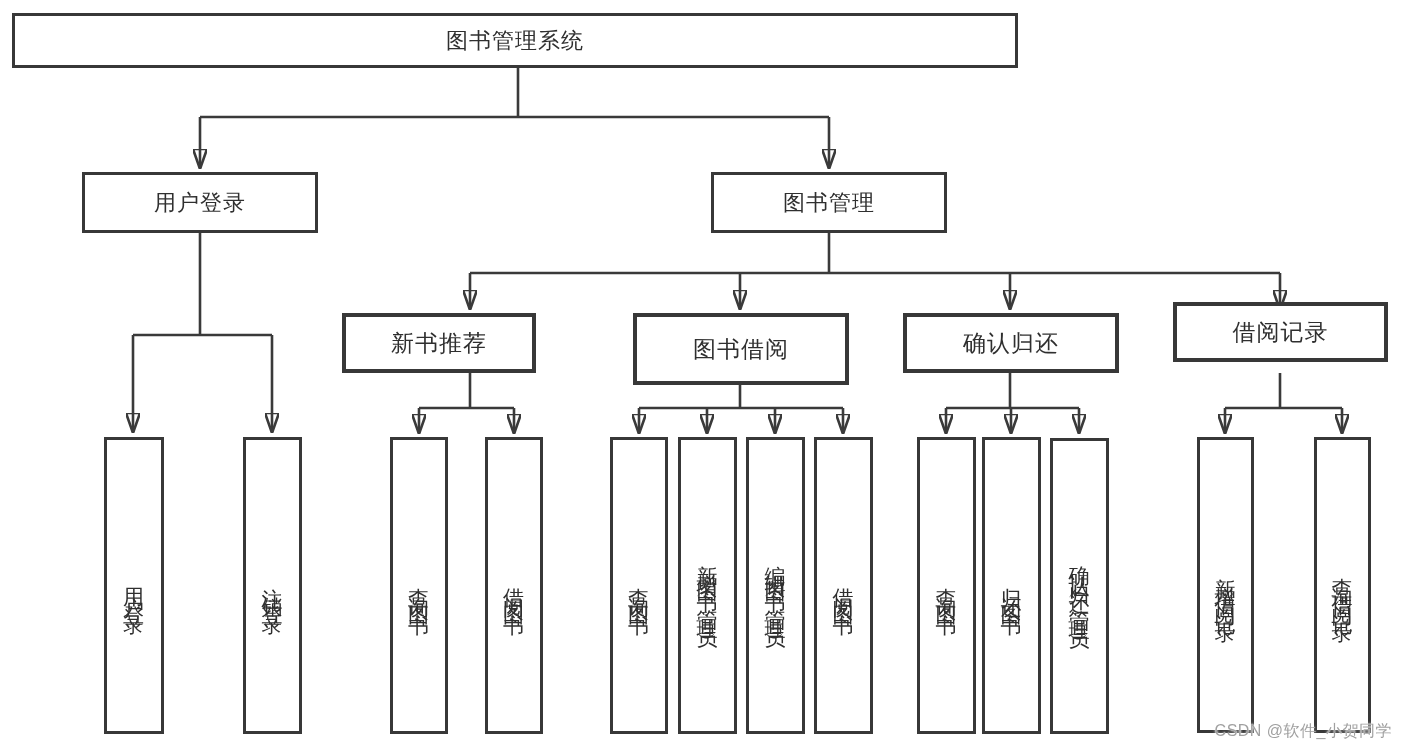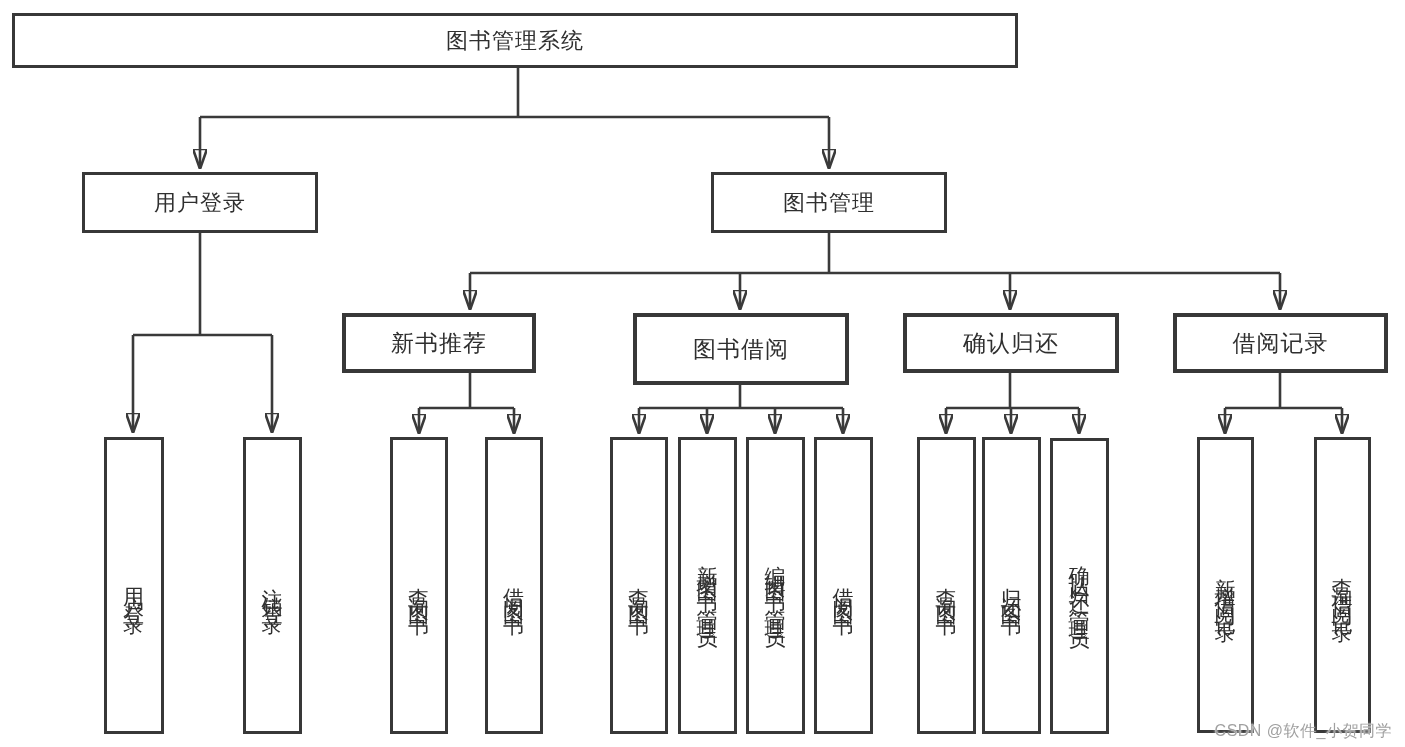--- a/index.html
+++ b/index.html
@@ -137,21 +137,21 @@
   </svg>
 
   <div class="node hnode root" style="left:12px; top:13px; width:1006px; height:55px;">图书管理系统</div>
 
   <div class="node hnode" style="left:82px; top:172px; width:236px; height:61px;">用户登录</div>
   <div class="node hnode" style="left:711px; top:172px; width:236px; height:61px;">图书管理</div>
 
   <div class="node hnode l2" style="left:342px; top:313px; width:194px; height:60px;">新书推荐</div>
   <div class="node hnode l2" style="left:633px; top:313px; width:216px; height:72px;">图书借阅</div>
   <div class="node hnode l2" style="left:903px; top:313px; width:216px; height:60px;">确认归还</div>
-  <div class="node hnode l2" style="left:1173px; top:313px; width:215px; height:60px;">借阅记录</div>
+  <div class="node hnode l2" style="left:1173px; top:302px; width:215px; height:60px;">借阅记录</div>
 
   <div class="node vnode" style="left:104px; top:437px; width:60px; height:297px;">用户登录</div>
   <div class="node vnode" style="left:243px; top:437px; width:59px; height:297px;">注销登录</div>
 
   <div class="node vnode" style="left:390px; top:437px; width:58px; height:297px;">查询图书</div>
   <div class="node vnode" style="left:485px; top:437px; width:58px; height:297px;">借阅图书</div>
 
   <div class="node vnode" style="left:610px; top:437px; width:58px; height:297px;">查询图书</div>
   <div class="node vnode" style="left:678px; top:437px; width:59px; height:297px;">新增图书（管理员）</div>
   <div class="node vnode" style="left:746px; top:437px; width:59px; height:297px;">编辑图书（管理员）</div>

